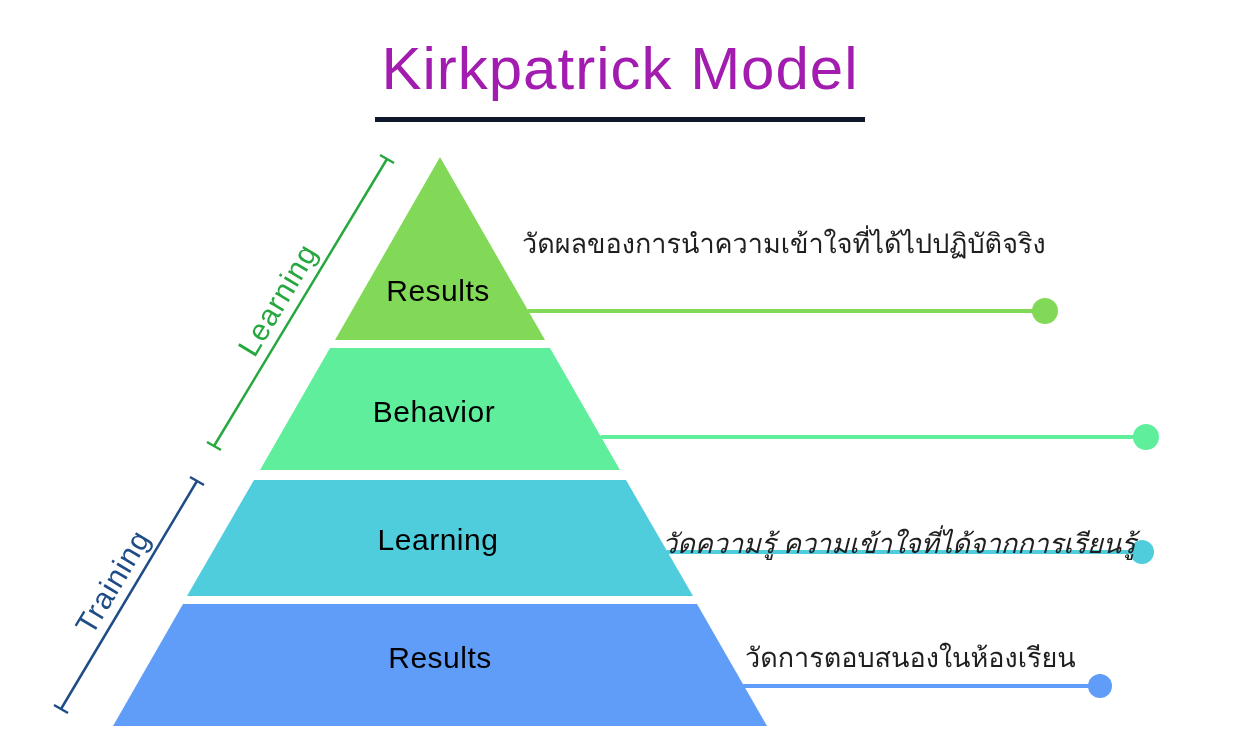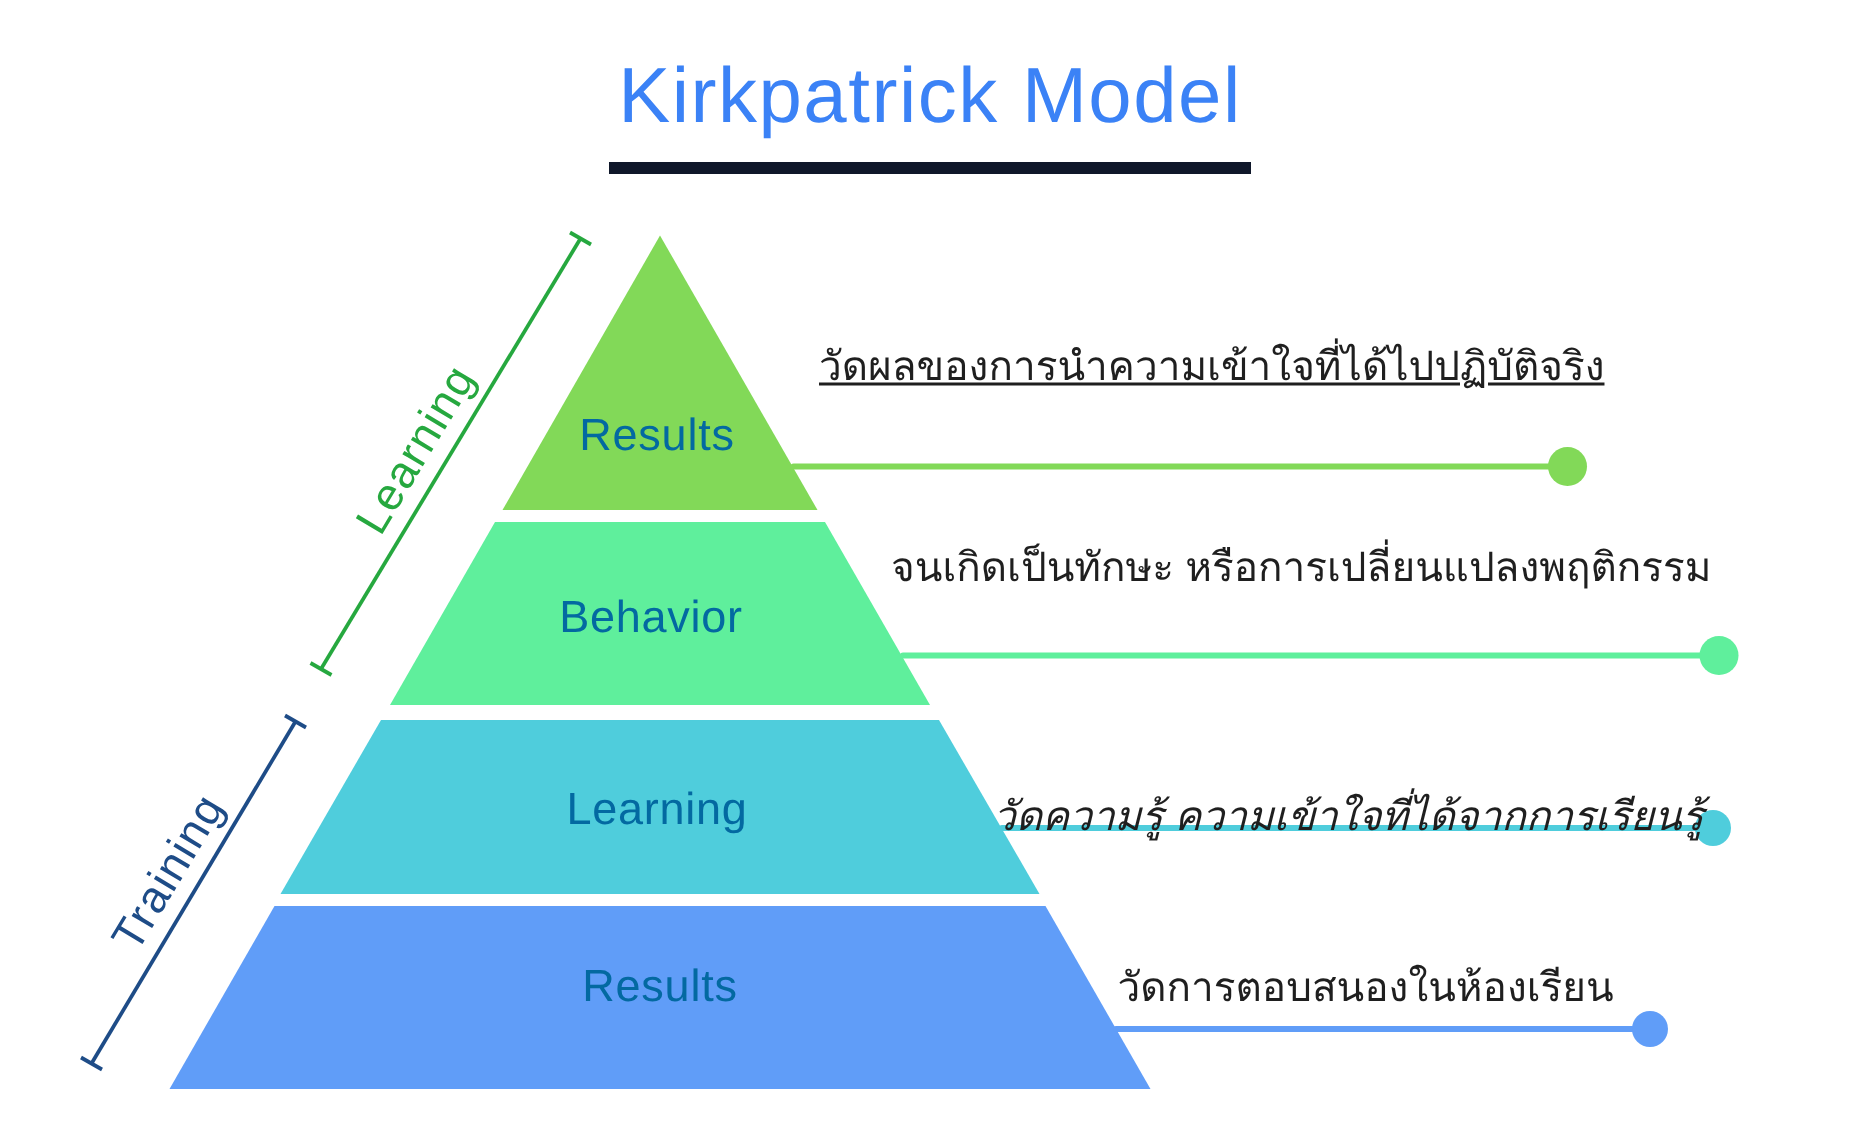--- a/index.html
+++ b/index.html
@@ -2,27 +2,27 @@
 <html><head>
 <meta charset="utf-8">
 <style>
   html,body{margin:0;padding:0;}
   body{
     width:1240px;height:754px;position:relative;background:#ffffff;overflow:hidden;
     font-family:"Liberation Sans", sans-serif;color:#1f1f1f;
   }
   .title-wrap{position:absolute;top:34px;left:0;right:0;text-align:center;}
   .title{
-    display:inline-block;font-size:52px;font-weight:400;letter-spacing:1px;color:#3b82f6;
-    padding:0 6px 14px 6px;border-bottom:8px solid #0f172a;
+    display:inline-block;font-size:60px;font-weight:400;letter-spacing:1px;color:#a21caf;
+    padding:0 6px 14px 6px;border-bottom:5px solid #0f172a;
   }
   .shape-layer{position:absolute;left:0;top:0;width:1240px;height:754px;}
   .level-label{
     position:absolute;transform:translateX(-50%);white-space:nowrap;
-    font-size:30px;color:#0369a1;letter-spacing:0.5px;
+    font-size:30px;color:#000000;letter-spacing:0.5px;
   }
   .desc{
     position:absolute;font-size:27px;line-height:37px;color:#1f1f1f;white-space:nowrap;
   }
   .desc .l2{margin-left:9px;}
   .side-label{
     position:absolute;white-space:nowrap;font-size:30px;letter-spacing:1px;
     transform:translate(-50%,-50%) rotate(-59deg);
   }
 </style>
@@ -63,25 +63,24 @@
     <line x1="190" y1="477" x2="204" y2="485" stroke-width="2.5" stroke="#1E4C87"></line>
     <line x1="54" y1="705" x2="68" y2="713" stroke-width="2.5" stroke="#1E4C87"></line>
   </g>
 </svg>
 
 <div class="level-label" style="left:438px;top:274px;">Results</div>
 <div class="level-label" style="left:434px;top:395px;">Behavior</div>
 <div class="level-label" style="left:438px;top:523px;">Learning</div>
 <div class="level-label" style="left:440px;top:641px;">Results</div>
 
-<div class="desc" style="left:546px;top:226px;text-decoration:underline;">
+<div class="desc" style="left:522px;top:226px;">
   <div class="l1">วัดผลของการนำความเข้าใจที่ได้ไปปฏิบัติจริง</div>
 </div>
 <div class="desc" style="left:585px;top:360px;">
-  <div class="l2">จนเกิดเป็นทักษะ หรือการเปลี่ยนแปลงพฤติกรรม</div>
 </div>
 <div class="desc" style="left:662px;top:526px;font-style:italic;">
   <div class="l1">วัดความรู้ ความเข้าใจที่ได้จากการเรียนรู้</div>
 </div>
 <div class="desc" style="left:745px;top:640px;">
   <div class="l1">วัดการตอบสนองในห้องเรียน</div>
 </div>
 
 <div class="side-label" style="left: 278px; top: 300px; color: rgb(38, 168, 63);">Learning</div>
 <div class="side-label" style="left: 113px; top: 582px; color: rgb(30, 76, 135);">Training</div>

